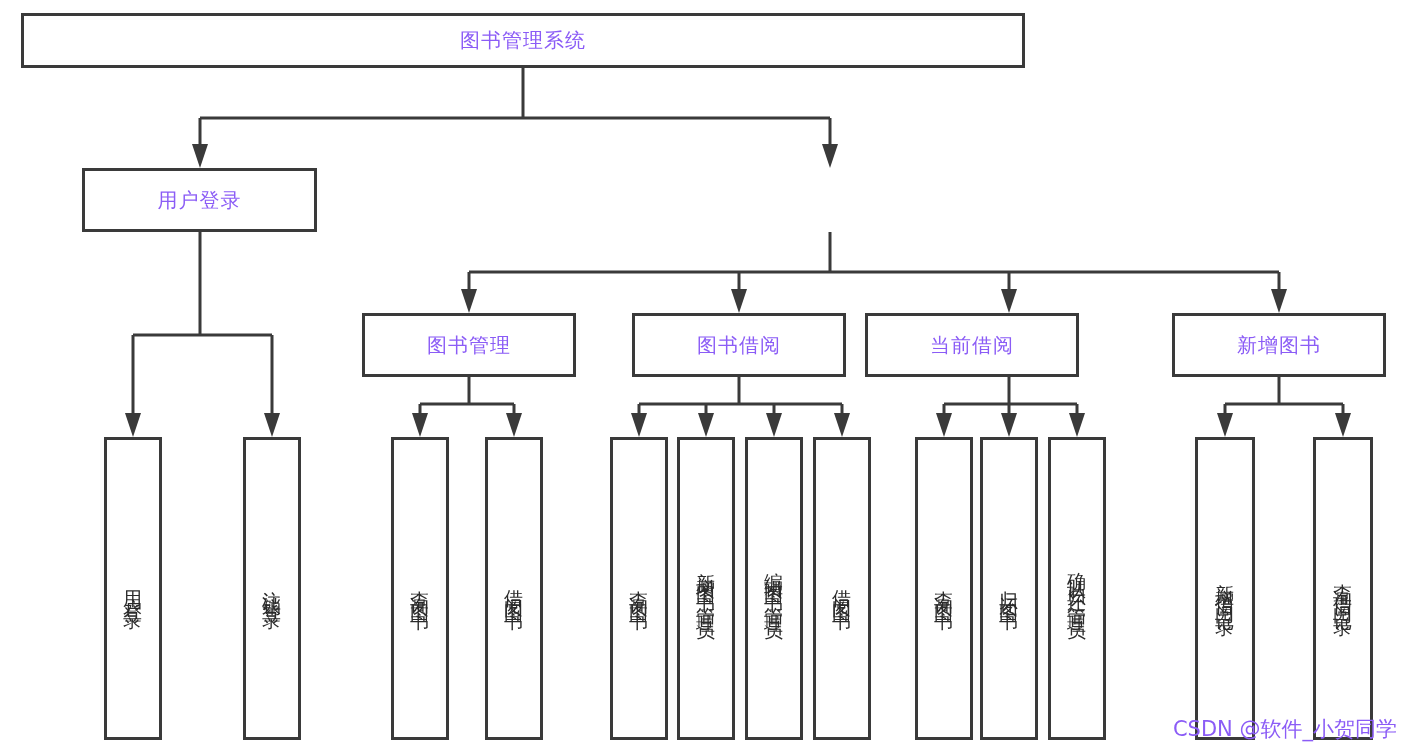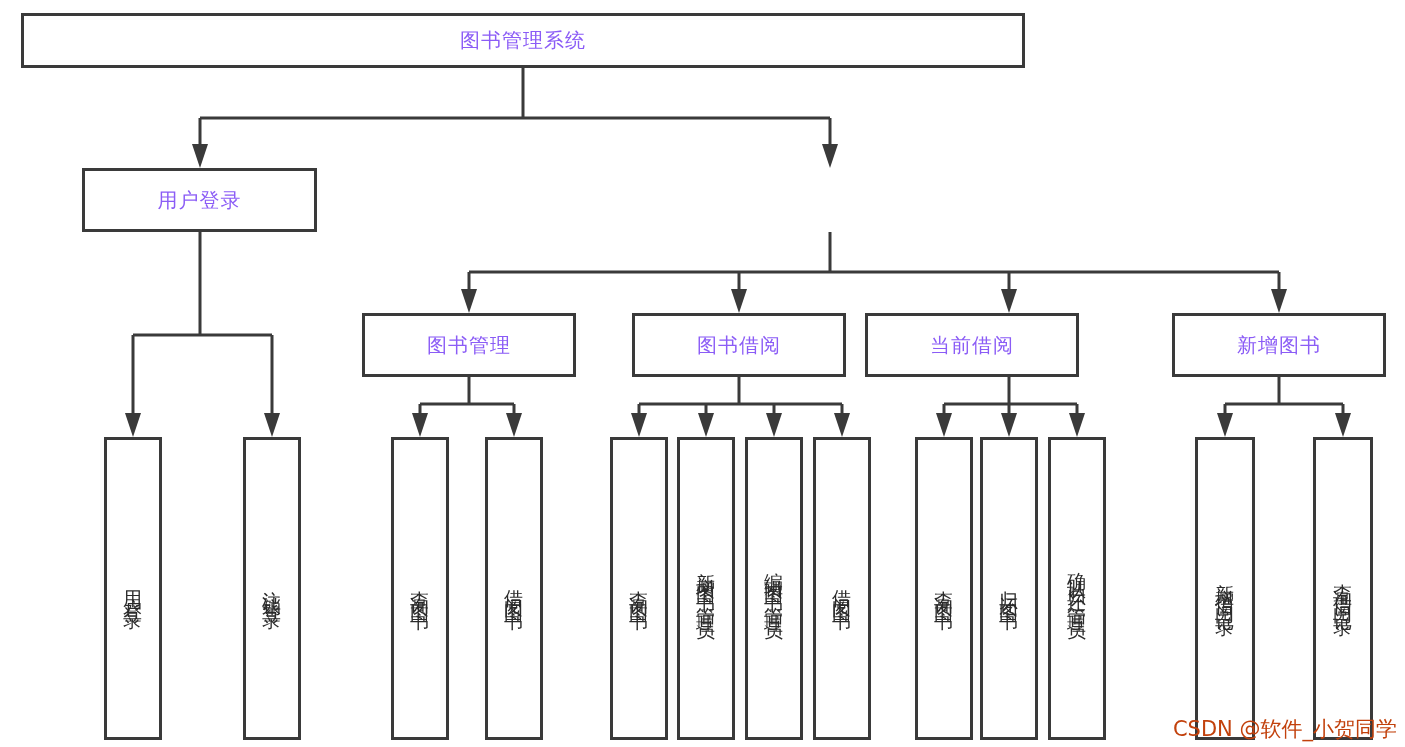--- a/index.html
+++ b/index.html
@@ -46,21 +46,21 @@
     letter-spacing: 7px;
     color: #2b2b2b;
     line-height: 1;
     white-space: nowrap;
   }
   .watermark {
     position: absolute;
     right: 8px;
     bottom: 4px;
     font-size: 21px;
-    color: #c2410c;
+    color: #8b5cf6;
     z-index: 5;
     white-space: nowrap;
   }
 </style>
 </head>
 <body>
 
 <div id="stage">
 
   <svg id="connectors" width="1405" height="747" viewBox="0 0 1405 747">

